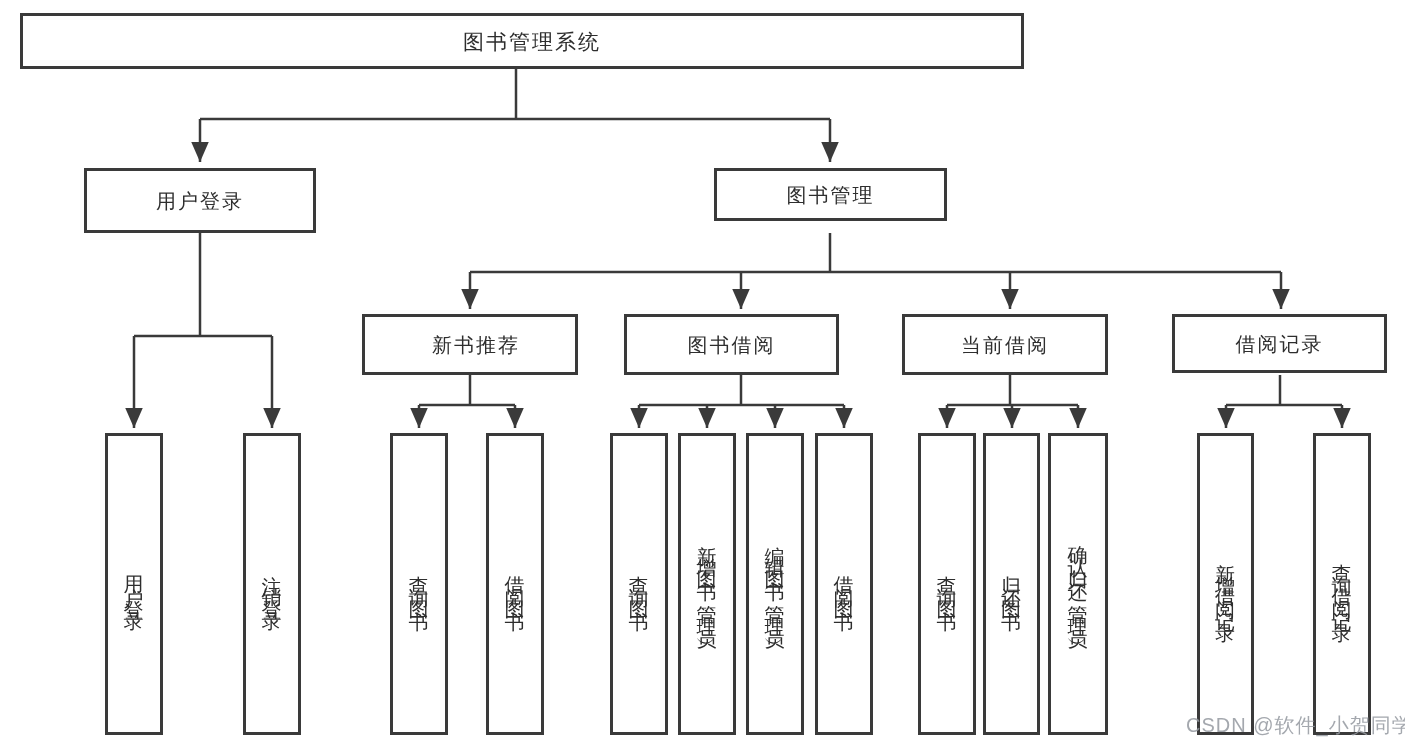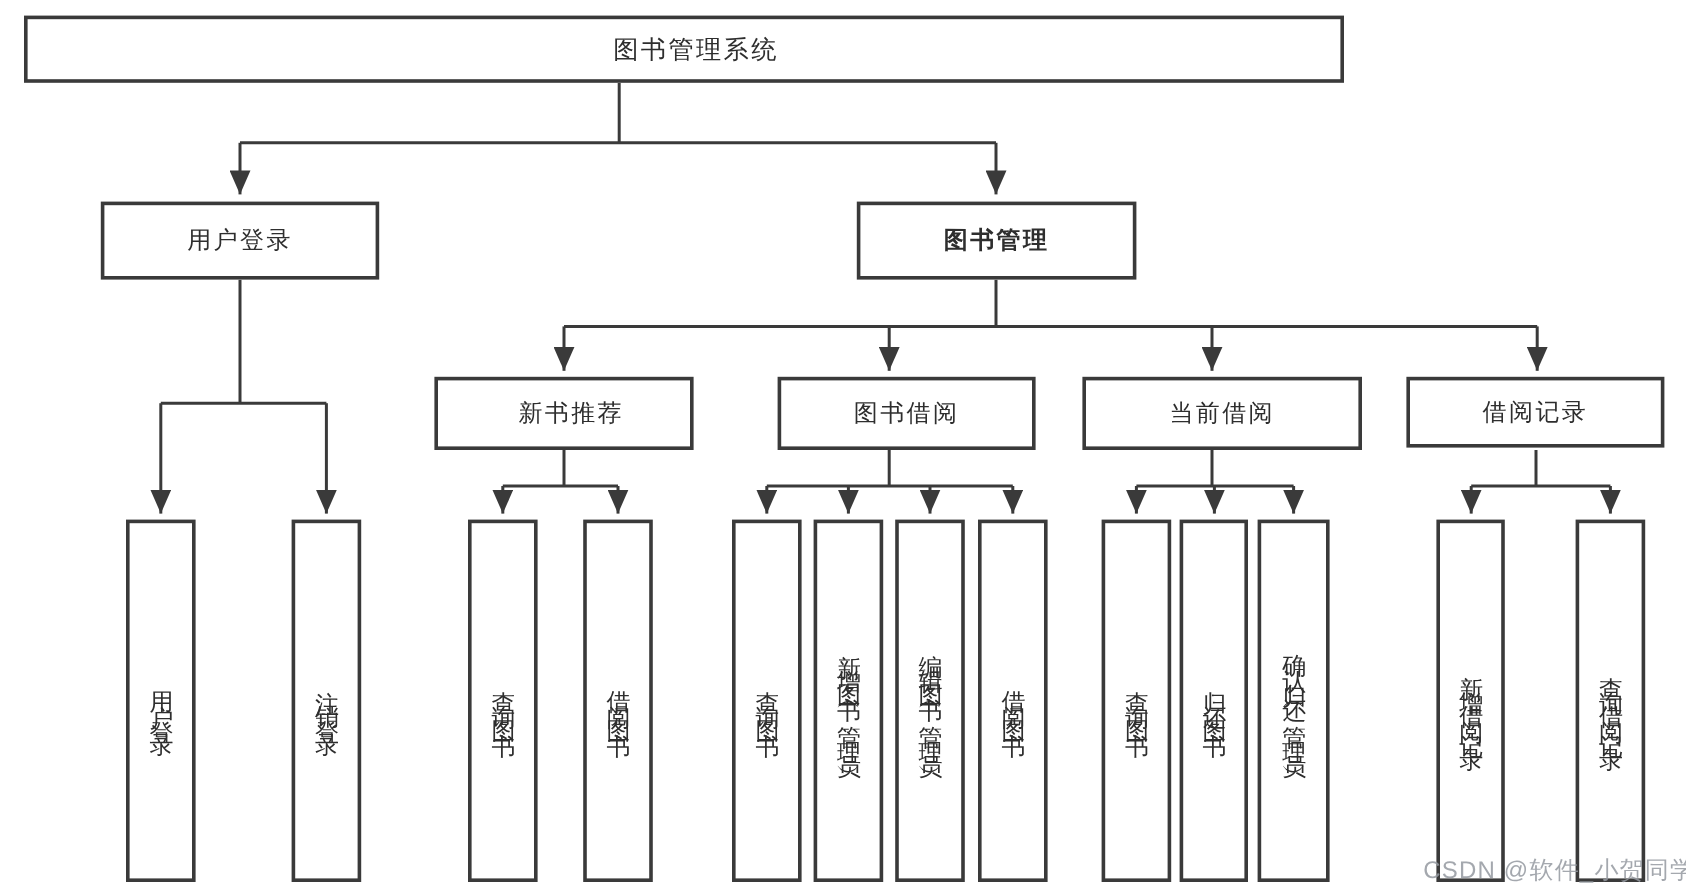--- a/index.html
+++ b/index.html
@@ -93,28 +93,28 @@
       <path d="M1012,405 V428" marker-end="url(#arr)"></path>
       <path d="M1078,405 V428" marker-end="url(#arr)"></path>
 
       <path d="M1280,375 V405"></path>
       <path d="M1226,405 H1342"></path>
       <path d="M1226,405 V428" marker-end="url(#arr)"></path>
       <path d="M1342,405 V428" marker-end="url(#arr)"></path>
     </g>
   </svg>
 
-  <div class="node hbox title-box" style="left:20px;top:13px;width:1100px;height:56px;padding-left:20px;">图书管理系统</div>
+  <div class="node hbox title-box" style="left:20px;top:13px;width:1004px;height:56px;padding-left:20px;">图书管理系统</div>
 
   <div class="node hbox" style="left:84px;top:168px;width:232px;height:65px;">用户登录</div>
-  <div class="node hbox" style="left:714px;top:168px;width:233px;height:65px;font-weight:bold;">图书管理</div>
+  <div class="node hbox" style="left:714px;top:168px;width:233px;height:53px;">图书管理</div>
 
   <div class="node hbox" style="left:362px;top:314px;width:216px;height:61px;padding-left:12px;">新书推荐</div>
-  <div class="node hbox" style="left:648px;top:314px;width:215px;height:61px;">图书借阅</div>
-  <div class="node hbox" style="left:902px;top:314px;width:233px;height:61px;">当前借阅</div>
+  <div class="node hbox" style="left:624px;top:314px;width:215px;height:61px;">图书借阅</div>
+  <div class="node hbox" style="left:902px;top:314px;width:206px;height:61px;">当前借阅</div>
   <div class="node hbox" style="left:1172px;top:314px;width:215px;height:59px;">借阅记录</div>
 
   <div class="node vbox" style="left:105px;top:433px;width:58px;height:302px;">用户登录</div>
   <div class="node vbox" style="left:243px;top:433px;width:58px;height:302px;">注销登录</div>
 
   <div class="node vbox" style="left:390px;top:433px;width:58px;height:302px;">查询图书</div>
   <div class="node vbox" style="left:486px;top:433px;width:58px;height:302px;">借阅图书</div>
 
   <div class="node vbox" style="left:610px;top:433px;width:58px;height:302px;">查询图书</div>
   <div class="node vbox" style="left:678px;top:433px;width:58px;height:302px;">新增图书（管理员）</div>

